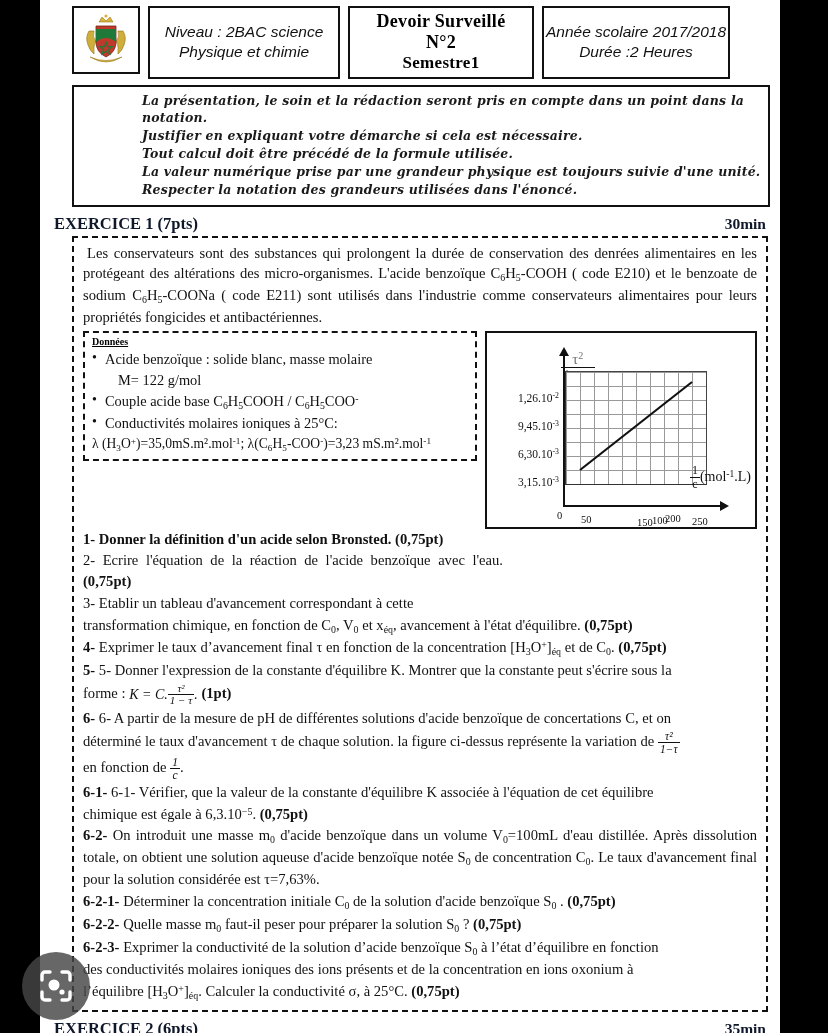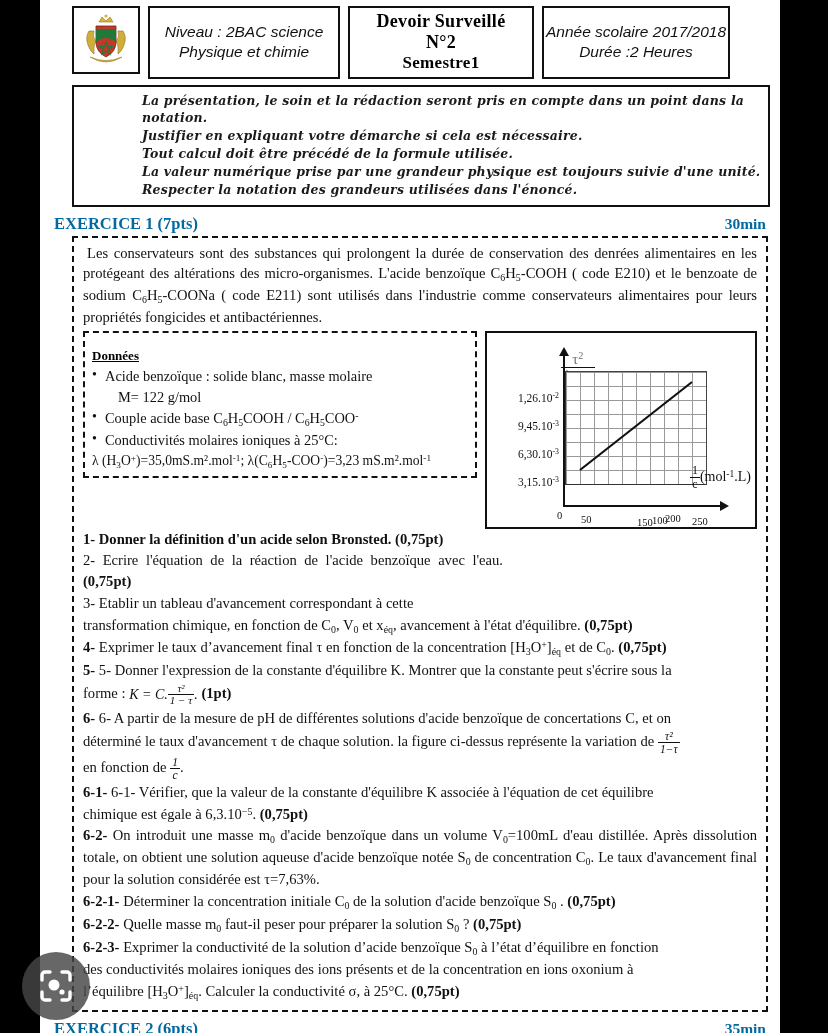--- a/index.html
+++ b/index.html
@@ -87,21 +87,21 @@
     letter-spacing: .2px;
   }
 
   
   .ex-head {
     display: flex;
     justify-content: space-between;
     align-items: baseline;
     font-weight: bold;
     font-size: 16.5px;
-    color: #0369a1;
+    color: #0f172a;
     margin: 7px 4px 2px 4px;
     font-family: Liberation Serif, serif;
   }
   .ex-head .right { font-size: 15.5px; }
 
   
   .dashed {
     border: 2px dashed #111;
     padding: 5px 9px 6px 9px;
     background: #fff;
@@ -132,22 +132,22 @@
     margin-top: 3px;
   }
   .donnees {
     border: 2px dashed #111;
     padding: 3px 6px 5px 7px;
     width: 404px;
     box-sizing: border-box;
     background: #fff;
   }
   .donnees h4 {
-    margin: 12px 0 2px 0;
-    font-size: 13px;
+    margin: 0 0 2px 0;
+    font-size: 10px;
     font-weight: bold;
     text-decoration: underline;
     color: #000;
   }
   .donnees ul { margin: 0; padding: 0; list-style: none; }
   .donnees li {
     font-size: 14.4px;
     line-height: 1.40;
     color: #111;
     position: relative;

